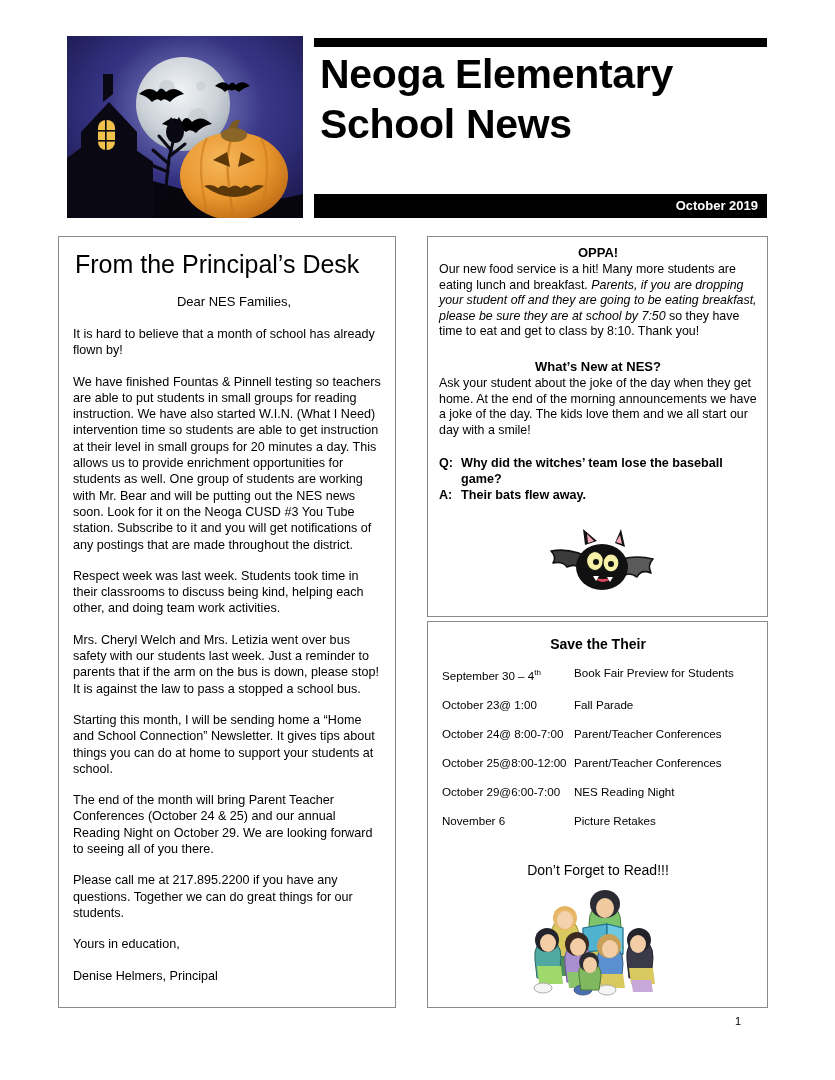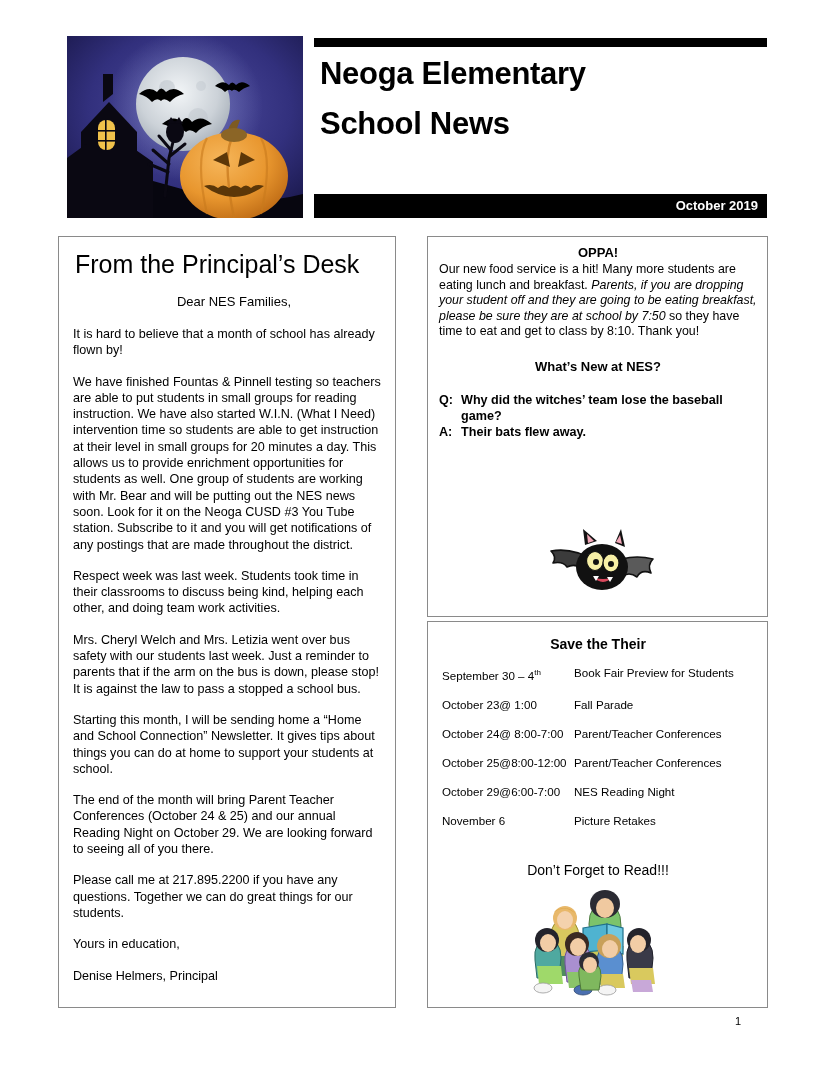--- a/index.html
+++ b/index.html
@@ -55,21 +55,21 @@
     height: 9px;
     background: #000;
   }
   .title-lines {
     position: absolute;
     left: 6px;
     top: 13px;
     width: 447px;
   }
   .title-line {
-    font-size: 31px;
+    font-size: 41px;
     font-weight: bold;
     line-height: 50px;
     letter-spacing: -0.3px;
     white-space: nowrap;
   }
   .date-bar {
     position: absolute;
     left: 0;
     top: 158px;
     width: 453px;
@@ -359,20 +359,21 @@
       <div class="body-p">Denise Helmers, Principal</div>
     </div>
   </div>
 
   <div class="col-right-top">
     <div class="rc-inner">
       <div class="sec-title">OPPA!</div>
       <div class="rc-p"><span>Our new food service is a hit!  Many more students are eating lunch and breakfast.  </span><span class="ital">Parents, if you are dropping your student off and they are going to be eating breakfast, please be sure they are at school by 7:50</span><span> so they have time to eat and get to class by 8:10.  Thank you!</span></div>
 
       <div class="sec-title spaced">What’s New at NES?</div>
+      <div class="rc-p">Ask your student about the joke of the day when they get home.  At the end of the morning announcements we have a joke of the day.  The kids love them and we all start our day with a smile!</div>
 
       <div class="qa">
         <div class="qa-row">
           <span class="qa-label">Q:</span>
           <span class="qa-text">Why did the witches’ team lose the baseball game?</span>
         </div>
         <div class="qa-row">
           <span class="qa-label">A:</span>
           <span class="qa-text">Their bats flew away.</span>
         </div>

